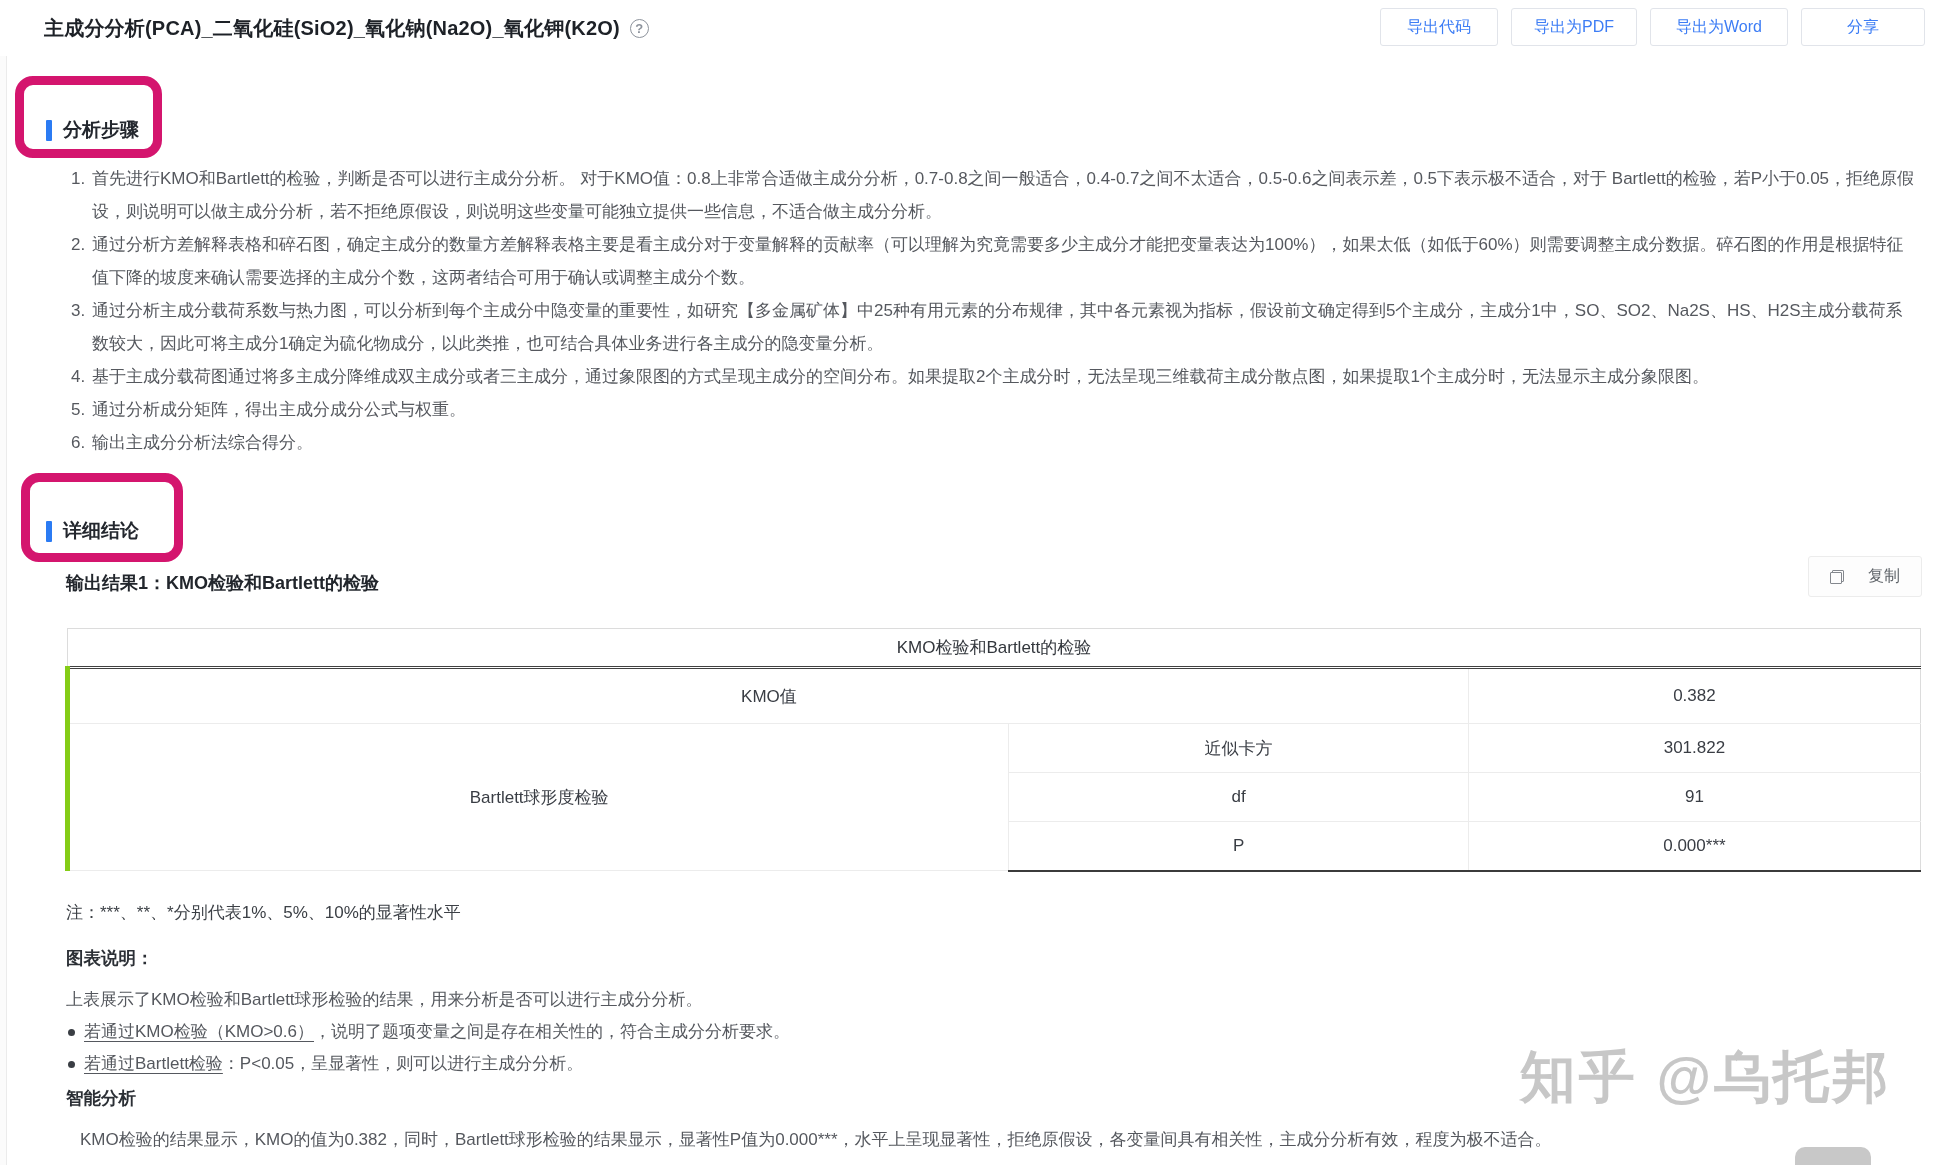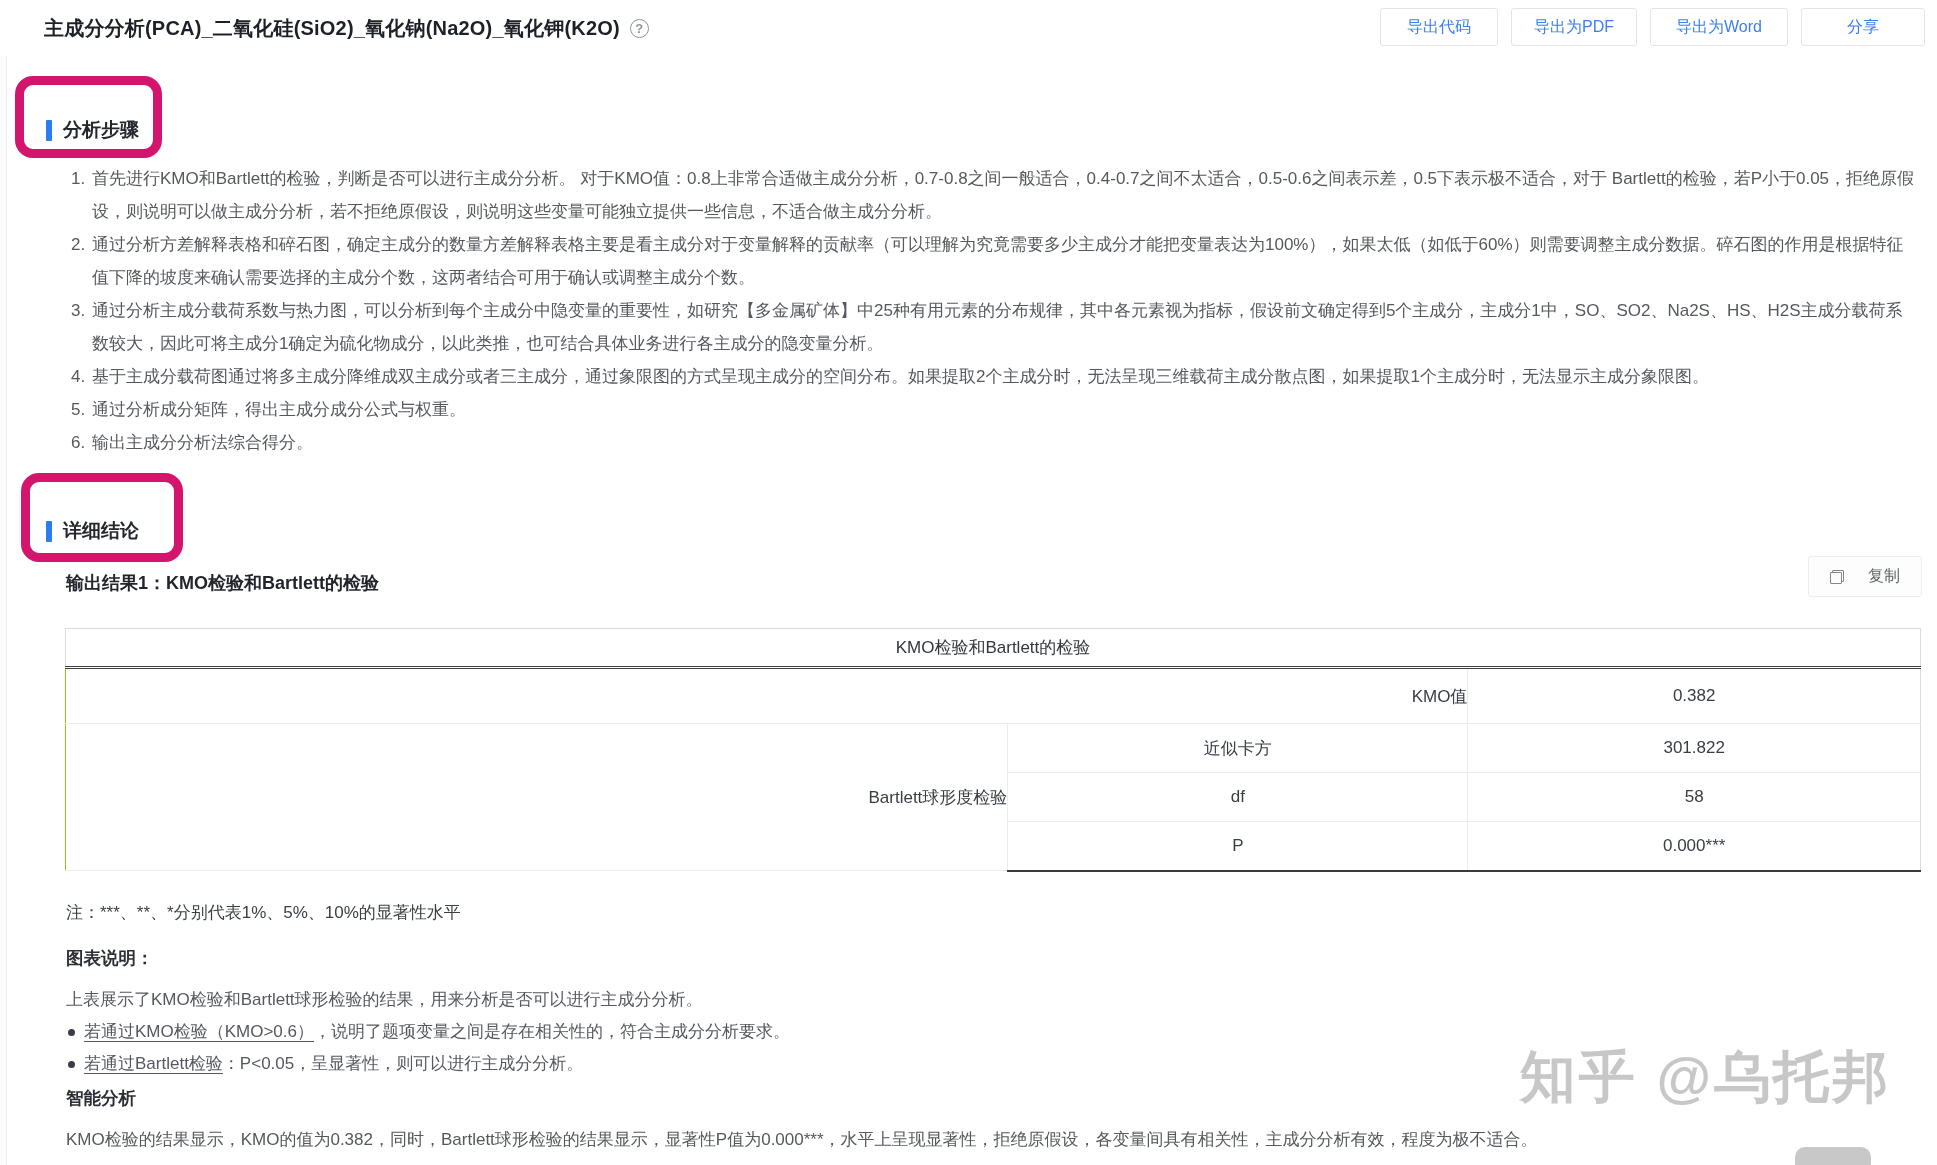--- a/index.html
+++ b/index.html
@@ -48,36 +48,36 @@
 
   
   table.kmo { position: absolute; left: 65px; top: 628px; width: 1856px; border-collapse: collapse;
     font-size: 17px; color: #393d44; table-layout: fixed; }
   table.kmo td { text-align: center; vertical-align: middle; border: 1px solid #ececec; background: #fff; }
   table.kmo tr.t-head td { height: 39px; border-left: 1px solid #dcdcdc; border-right: 1px solid #dcdcdc;
     border-top: 1px solid #dcdcdc; border-bottom: 3px double #414141; color: #33373d; }
   table.kmo td.h56 { height: 56px; }
   table.kmo td.h49 { height: 49px; }
   table.kmo tr.t-last td { border-bottom: 2px solid #3b3b3b; }
-  table.kmo td.outer-l { border-left: 1px solid #84cc16; text-align: right; }
+  table.kmo td.outer-l { border-left: 5px solid #84cc16; }
   table.kmo td.outer-r { border-right: 1px solid #dcdcdc; }
 
   
   .table-note { position: absolute; left: 66px; top: 901px; font-size: 17px; color: #3c4046; }
   .explain { position: absolute; left: 66px; top: 946px; width: 1500px; font-size: 17px; color: #55585e; }
   .explain-heading { font-weight: bold; color: #2b2f35; margin-bottom: 14px; font-size: 17.5px; }
   .explain-line { line-height: 32px; }
   .bullet-line { position: relative; padding-left: 18px; line-height: 32px; }
   .bullet-dot { position: absolute; left: 2px; top: 13px; width: 7px; height: 7px; border-radius: 50%; background: #3a3e44; }
   .u-lead { text-decoration: underline; text-underline-offset: 4px; }
 
   
   .ai-block { position: absolute; left: 66px; top: 1086px; width: 1810px; font-size: 17px; color: #55585e; }
   .ai-heading { font-weight: bold; color: #2b2f35; font-size: 17.5px; margin-bottom: 15px; }
-  .ai-text { line-height: 30px; }
+  .ai-text { line-height: 30px; margin-left: 14px; }
 
   
   .watermark { position: absolute; right: 46px; top: 1040px; font-size: 56px; font-weight: bold; color: #c7c7c7;
     letter-spacing: 3px; z-index: 4; white-space: nowrap; }
   .corner-btn { position: absolute; left: 1795px; top: 1147px; width: 76px; height: 52px; background: #c8c8c8;
     border: none; border-radius: 10px; cursor: pointer; }
 </style>
 </head>
 <body>
 
@@ -140,21 +140,21 @@
       <td colspan="2" class="h56 outer-l">KMO值</td>
       <td class="h56 outer-r">0.382</td>
     </tr>
     <tr>
       <td rowspan="3" class="outer-l">Bartlett球形度检验</td>
       <td class="h49">近似卡方</td>
       <td class="h49 outer-r">301.822</td>
     </tr>
     <tr>
       <td class="h49">df</td>
-      <td class="h49 outer-r">58</td>
+      <td class="h49 outer-r">91</td>
     </tr>
     <tr class="t-last">
       <td class="h49">P</td>
       <td class="h49 outer-r">0.000***</td>
     </tr>
   </tbody>
     </table>
 
   <div class="table-note">注：***、**、*分别代表1%、5%、10%的显著性水平</div>
 

